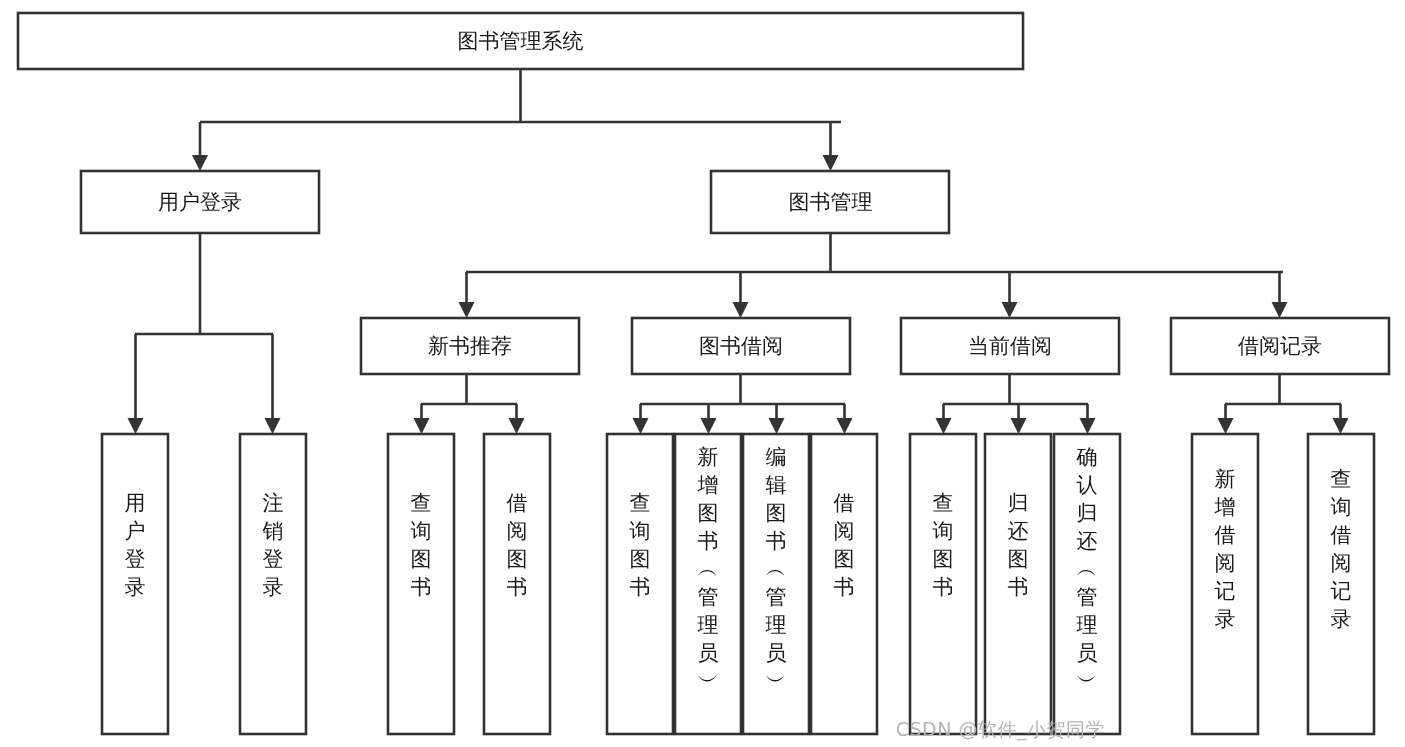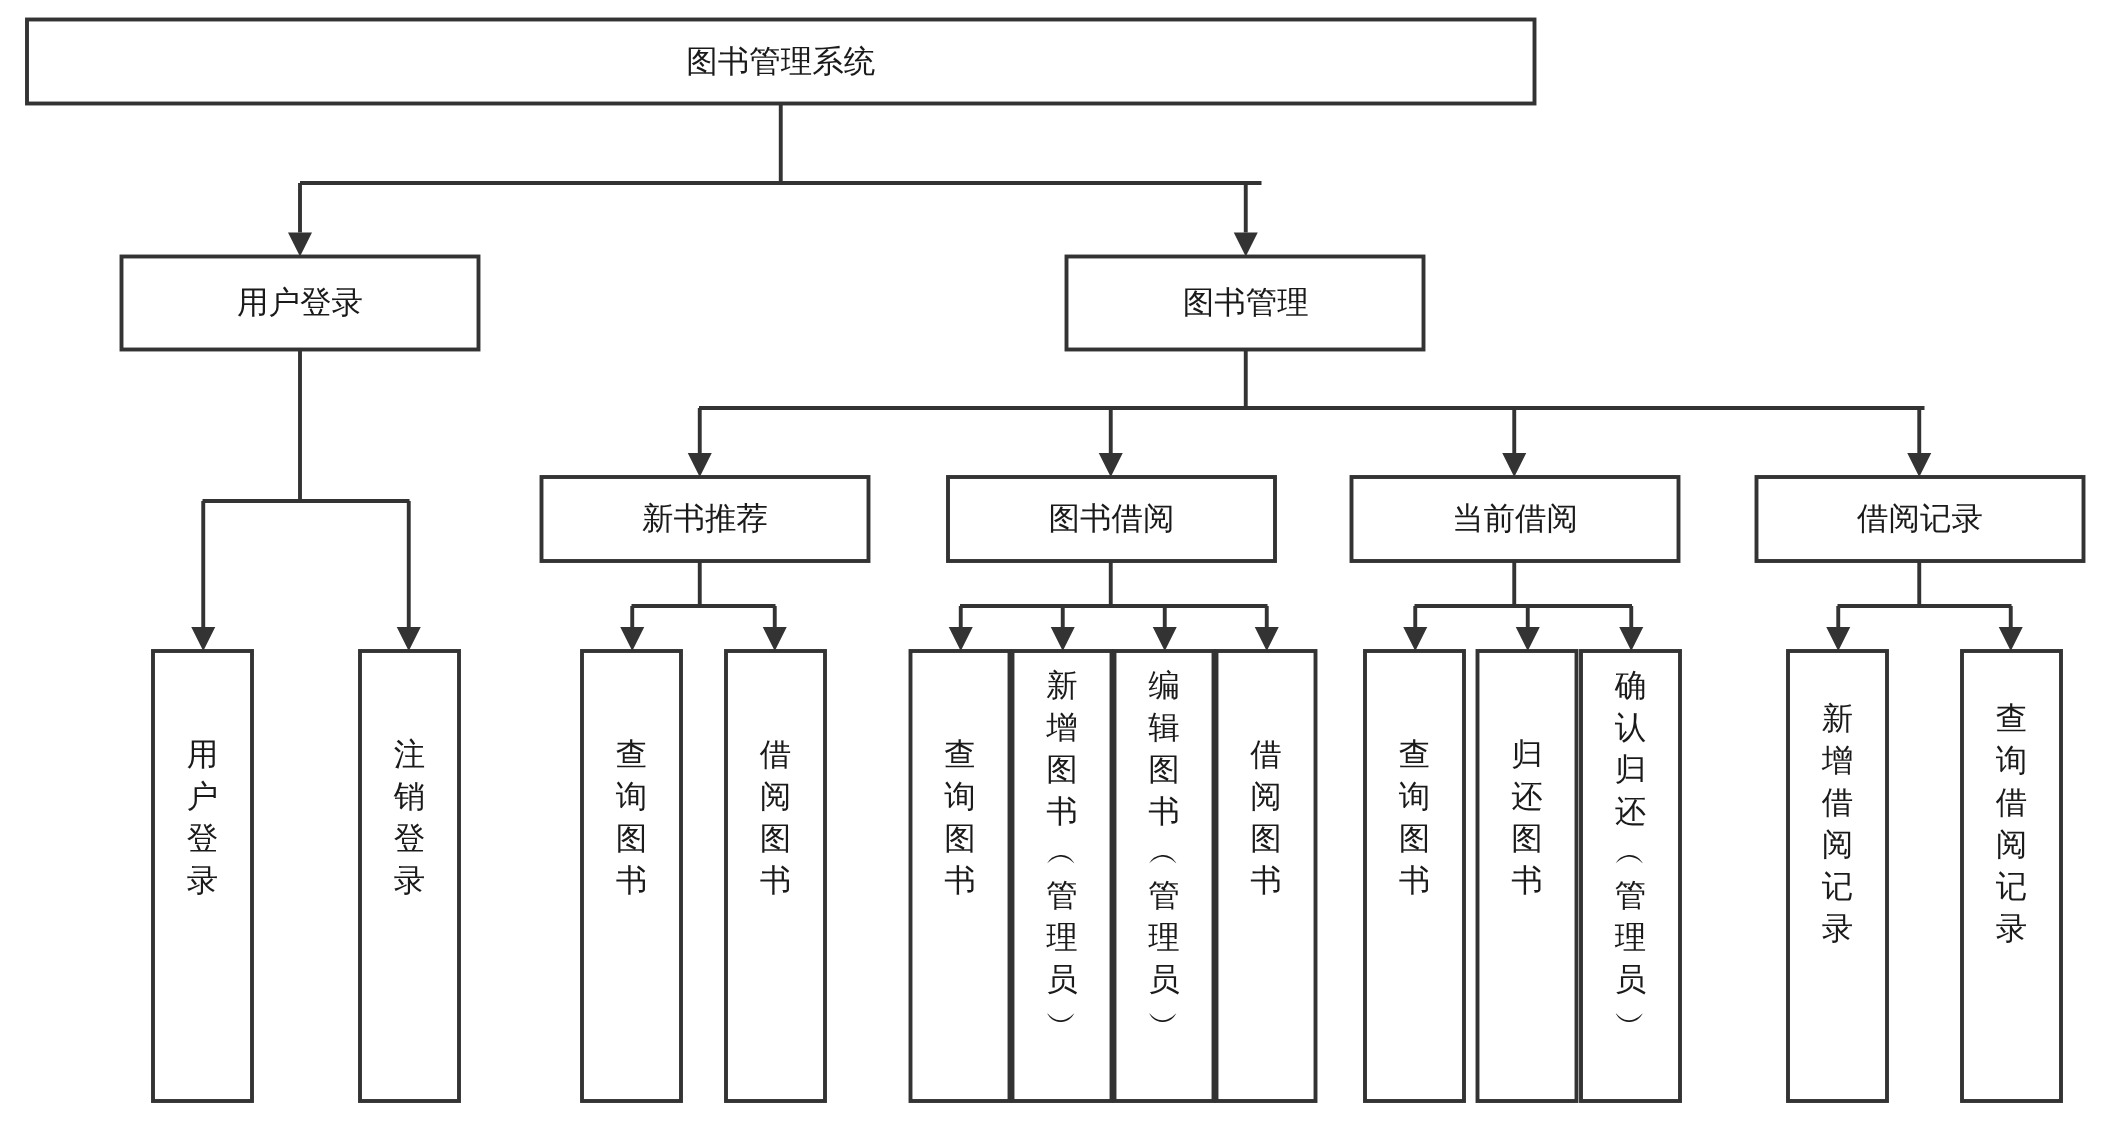--- a/index.html
+++ b/index.html
@@ -221,13 +221,14 @@
       <rect class="node-box" x="1192" y="434" width="66" height="300"></rect>
       <text class="node-label-v" x="1225" y="486"><tspan x="1225" dy="0">新</tspan><tspan x="1225" dy="28">增</tspan><tspan x="1225" dy="28">借</tspan><tspan x="1225" dy="28">阅</tspan><tspan x="1225" dy="28">记</tspan><tspan x="1225" dy="28">录</tspan></text>
     </g>
     <g>
       <rect class="node-box" x="1308" y="434" width="66" height="300"></rect>
       <text class="node-label-v" x="1341" y="486"><tspan x="1341" dy="0">查</tspan><tspan x="1341" dy="28">询</tspan><tspan x="1341" dy="28">借</tspan><tspan x="1341" dy="28">阅</tspan><tspan x="1341" dy="28">记</tspan><tspan x="1341" dy="28">录</tspan></text>
     </g>
 
   </svg>
 
+  <div class="watermark">CSDN @软件_小贺同学</div>
 </div>
 
 </body></html>

